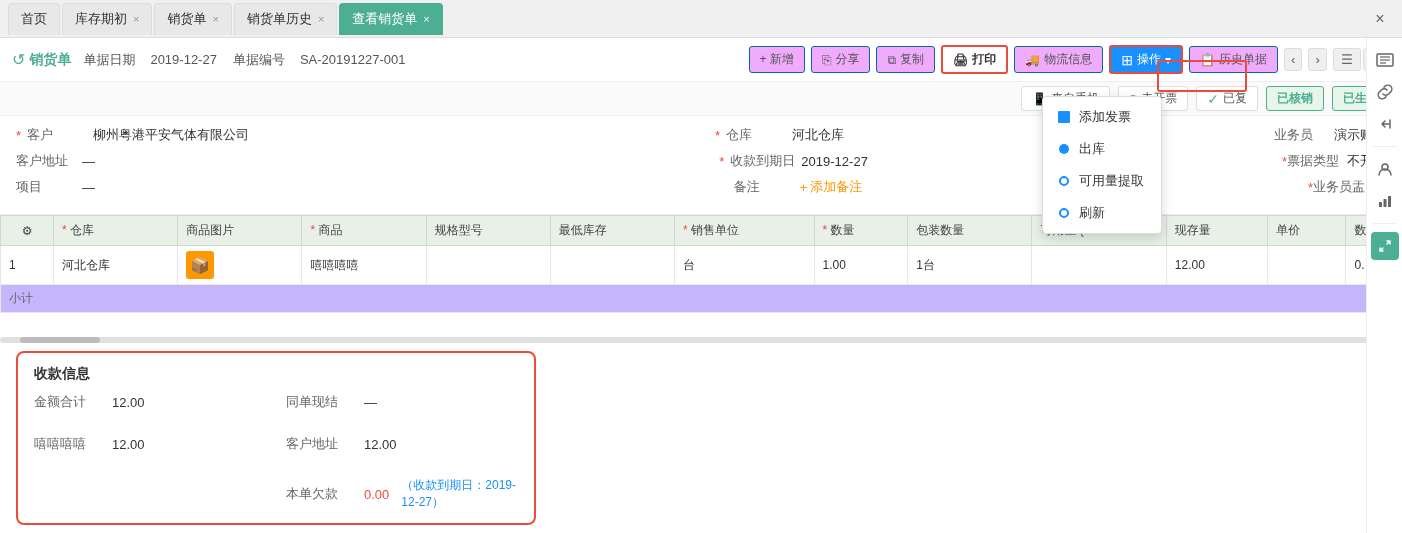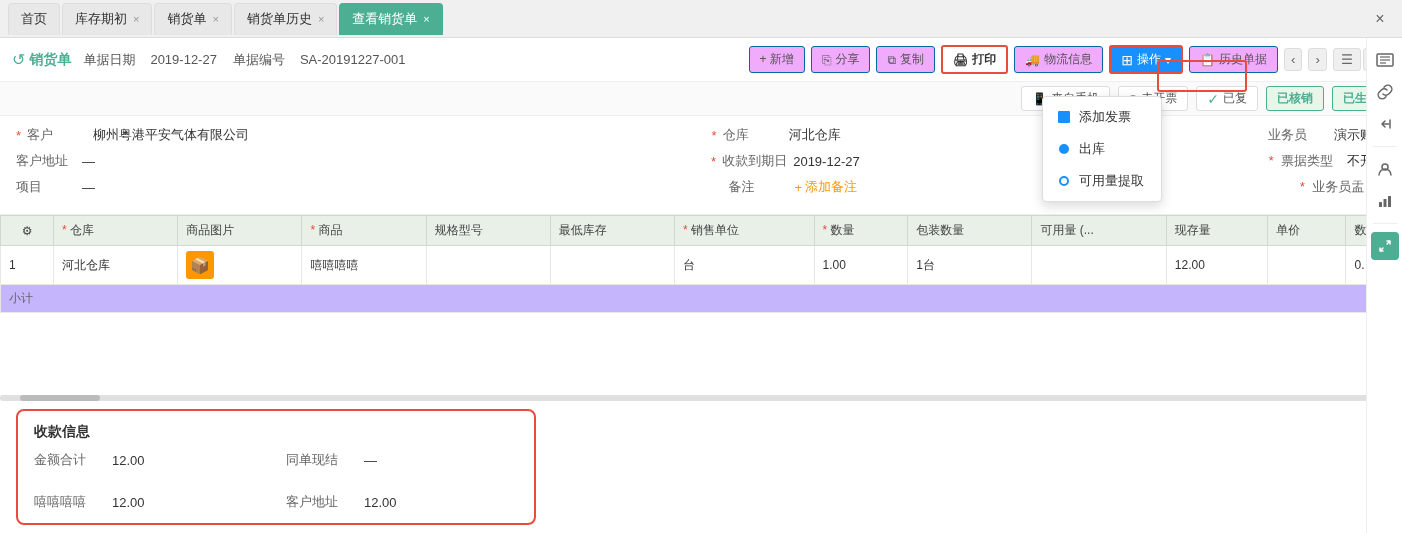--- a/index.html
+++ b/index.html
@@ -64,21 +64,21 @@
     .tool-btn .dot { width: 8px; height: 8px; border-radius: 50%; display: inline-block; }
     .dot-gray { background: #999; }
     .check-icon { color: #4caf93; font-size: 14px; }
 
     
     .form-area { padding: 10px 16px; background: #fff; border-bottom: 1px solid #eee; }
     .form-row { display: flex; align-items: center; gap: 0; margin-bottom: 8px; }
     .field-group { display: flex; align-items: center; gap: 6px; flex: 1; }
     .field-label { color: #666; font-size: 13px; white-space: nowrap; min-width: 60px; }
     .field-value { color: #333; font-size: 13px; }
-    .salesperson-group { display: flex; align-items: center; gap: 6px; margin-left: auto; font-family: Liberation Mono, monospace; }
+    .salesperson-group { display: flex; align-items: center; margin-left: auto; }
     .add-note-btn { color: #ff9800; cursor: pointer; display: flex; align-items: center; gap: 3px; font-size: 13px; }
     .plus-icon { color: #ff9800; }
 
     
     .table-area { flex: 1; overflow: auto; }
     table { width: 100%; border-collapse: collapse; font-size: 12px; }
     thead tr { background: #e8f0e8; }
     th {
       padding: 6px 8px; text-align: left; border: 1px solid #d0d8d0;
       font-weight: normal; white-space: nowrap; color: #444;
@@ -348,20 +348,25 @@
           <span class="summary-value">—</span>
         </div>
         <div class="summary-item">
           <span class="summary-label">嘻嘻嘻嘻</span>
           <span class="summary-value">12.00</span>
         </div>
         <div class="summary-item">
           <span class="summary-label">客户地址</span>
           <span class="summary-value">12.00</span>
         </div>
+        <div class="summary-item" style="grid-column: 2;">
+          <span class="summary-label">本单欠款</span>
+          <span class="summary-value red">0.00</span>
+          <span class="summary-value blue" style="font-size:12px; margin-left:4px;">（收款到期日：2019-12-27）</span>
+        </div>
       </div>
     </div>
   </div>
 
   <div class="dropdown-menu">
     <div class="dropdown-item">
       <div class="dropdown-icon">
         <div class="icon-square"></div>
       </div>
       <span>添加发票</span>
@@ -370,20 +375,26 @@
       <div class="dropdown-icon">
         <div class="icon-circle" style="background:#1890ff;"></div>
       </div>
       <span>出库</span>
     </div>
     <div class="dropdown-item">
       <div class="dropdown-icon">
         <div style="width:10px;height:10px;border-radius:50%;border:2px solid #1890ff;"></div>
       </div>
       <span>可用量提取</span>
+    </div>
+    <div class="dropdown-item">
+      <div class="dropdown-icon">
+        <div style="width:10px;height:10px;border-radius:50%;border:2px solid #1890ff;"></div>
+      </div>
+      <span>刷新</span>
     </div>
   </div>
 
   <div style="position:absolute; top:60px; right:155px; width:90px; height:32px; border:2px solid #e74c3c; border-radius:3px; pointer-events:none; z-index:200;"></div>
 
   <div class="right-sidebar" style="height:calc(533px - 38px);">
     <div class="sidebar-icon" style="font-size:14px;">
       <svg width="18" height="14" viewBox="0 0 18 14" fill="none">
         <rect x="1" y="1" width="16" height="12" rx="1" stroke="#666" stroke-width="1.5" fill="none"></rect>
         <line x1="4" y1="4" x2="14" y2="4" stroke="#666" stroke-width="1.2"></line>

